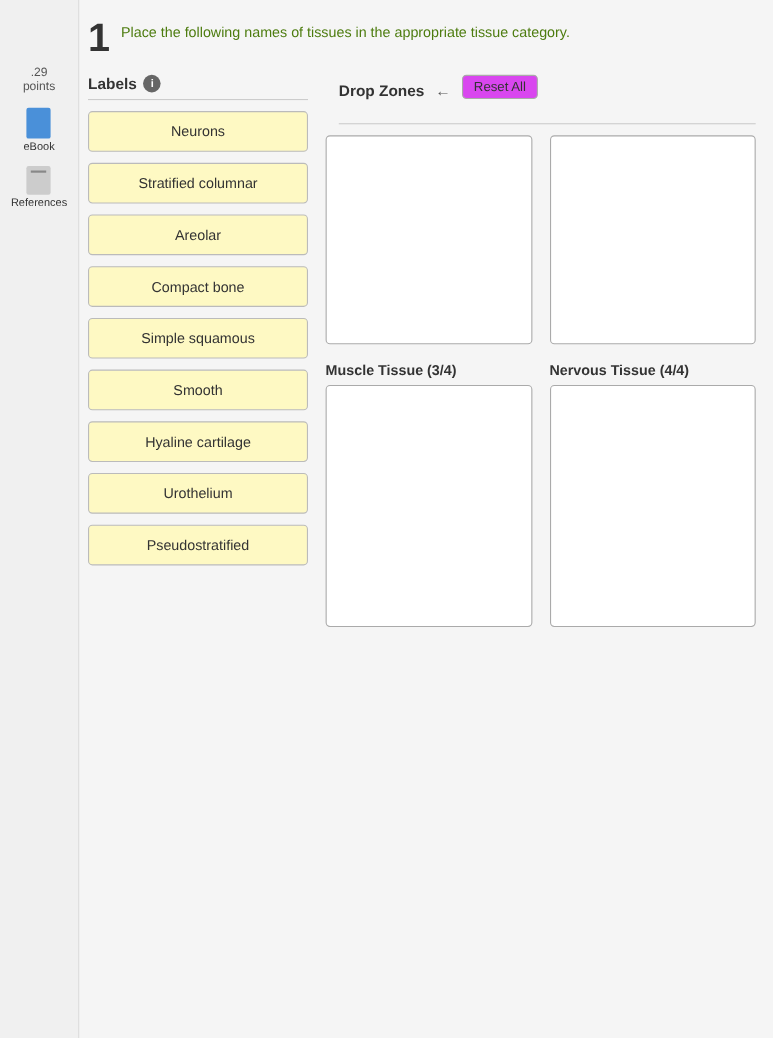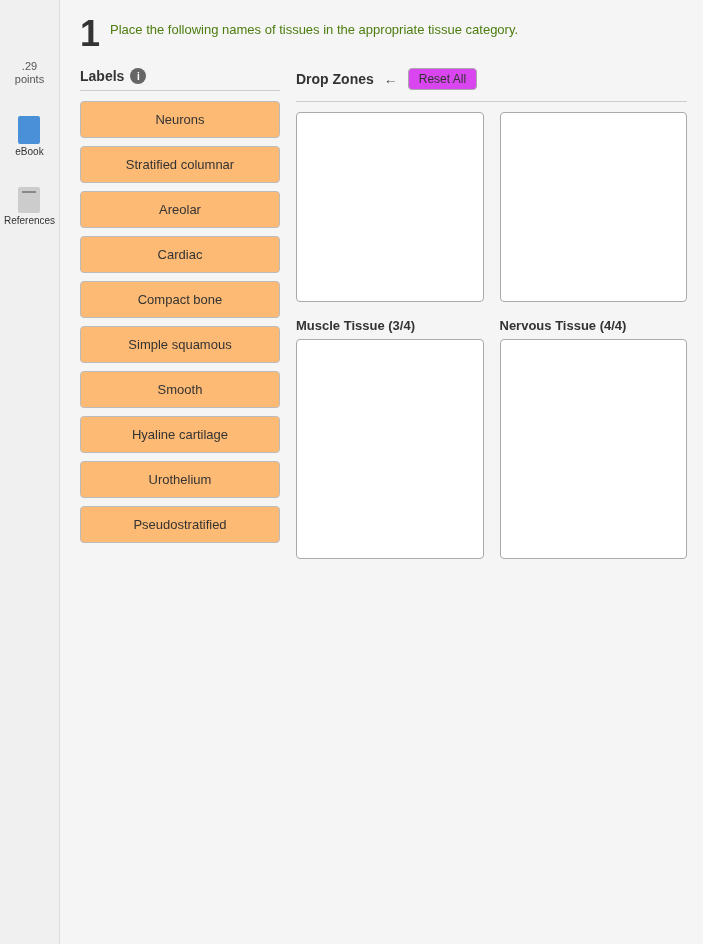--- a/index.html
+++ b/index.html
@@ -9,28 +9,28 @@
       width: 703px;
       min-height: 944px;
       position: relative;
       overflow-x: hidden;
     }
 
     .sidebar {
       position: absolute;
       left: 0;
       top: 0;
-      width: 60px;
+      width: 72px;
       height: 944px;
       background: #f0f0f0;
       display: flex;
       flex-direction: column;
       align-items: center;
       padding-top: 60px;
-      gap: 30px;
+      gap: 12px;
       border-right: 1px solid #ddd;
     }
 
     .sidebar-points {
       font-size: 11px;
       color: #555;
       text-align: center;
       line-height: 1.2;
     }
 
@@ -124,46 +124,48 @@
       background: #666;
       color: white;
       font-size: 10px;
       display: flex;
       align-items: center;
       justify-content: center;
       cursor: pointer;
     }
 
     .label-item {
-      background: #fdba74;
+      background: #fef9c3;
       border: 1px solid #bbb;
       border-radius: 4px;
       padding: 10px 12px;
       margin-bottom: 8px;
       font-size: 13px;
       color: #333;
       cursor: grab;
       text-align: center;
+      margin-top: 10px;
     }
 
     .drop-zones-column {
       flex: 1;
       padding-left: 16px;
     }
 
     .drop-zones-header {
       display: flex;
-      align-items: center;
+      align-items: flex-end;
       gap: 10px;
       font-size: 14px;
       font-weight: bold;
       color: #333;
       margin-bottom: 10px;
-      padding-bottom: 11px;
+      padding-bottom: 22px;
       border-bottom: 1px solid #ccc;
+      margin-left: 12px;
     }
 
     .arrow-icon {
       font-size: 14px;
       color: #555;
     }
 
     .reset-btn {
       border: 1px solid #aaa;
       background: #d946ef;
@@ -233,21 +235,20 @@
 
     <div class="labels-column">
       <div class="labels-header">
         <span>Labels</span>
         <div class="info-icon">i</div>
       </div>
       <div id="labels-list">
           <div class="label-item">Neurons</div>
           <div class="label-item">Stratified columnar</div>
           <div class="label-item">Areolar</div>
-          <div class="label-item">Cardiac</div>
           <div class="label-item">Compact bone</div>
           <div class="label-item">Simple squamous</div>
           <div class="label-item">Smooth</div>
           <div class="label-item">Hyaline cartilage</div>
           <div class="label-item">Urothelium</div>
           <div class="label-item">Pseudostratified</div>
         </div>
     </div>
 
     <div class="drop-zones-column">

